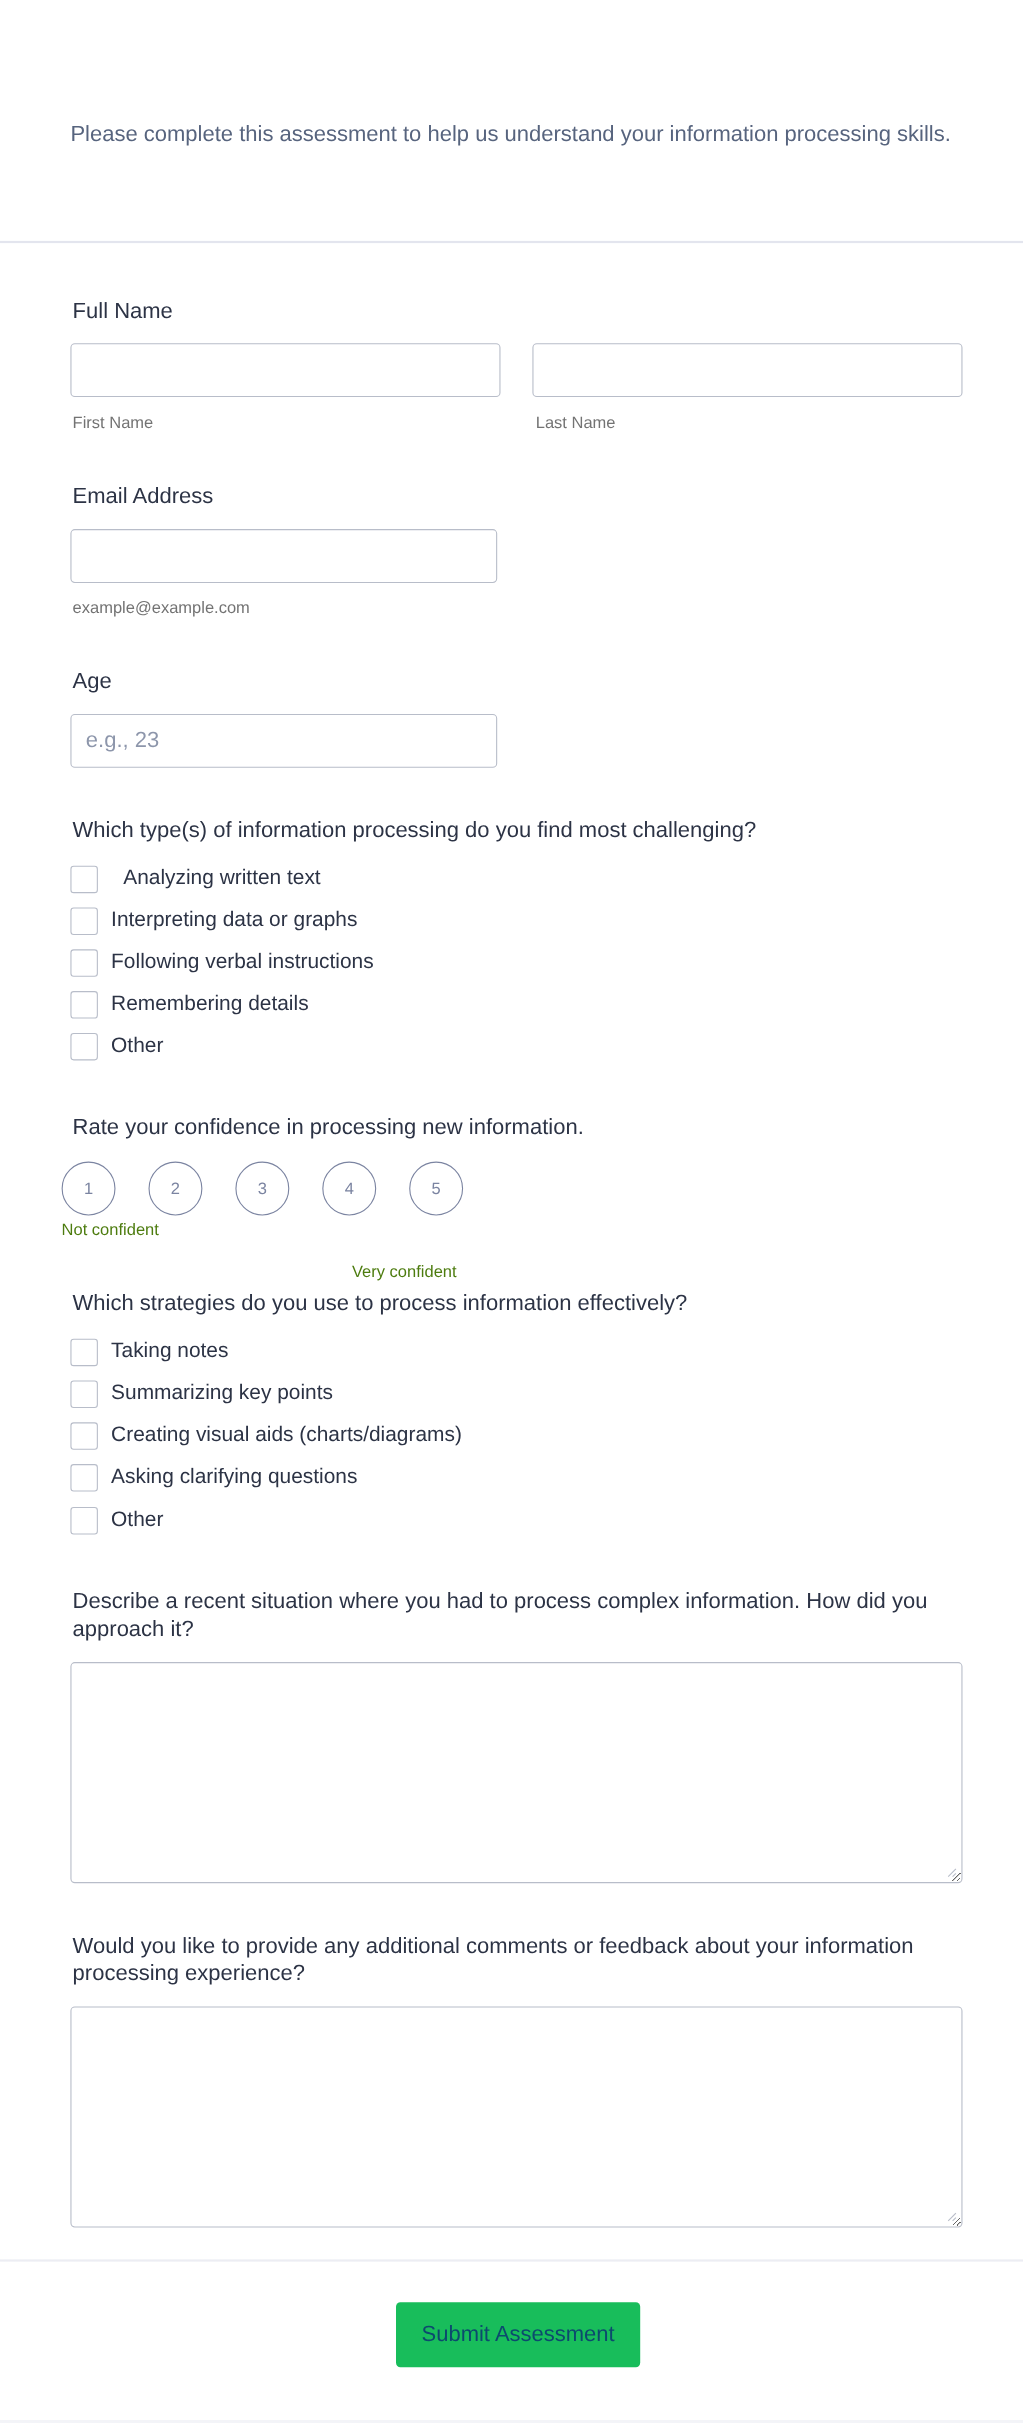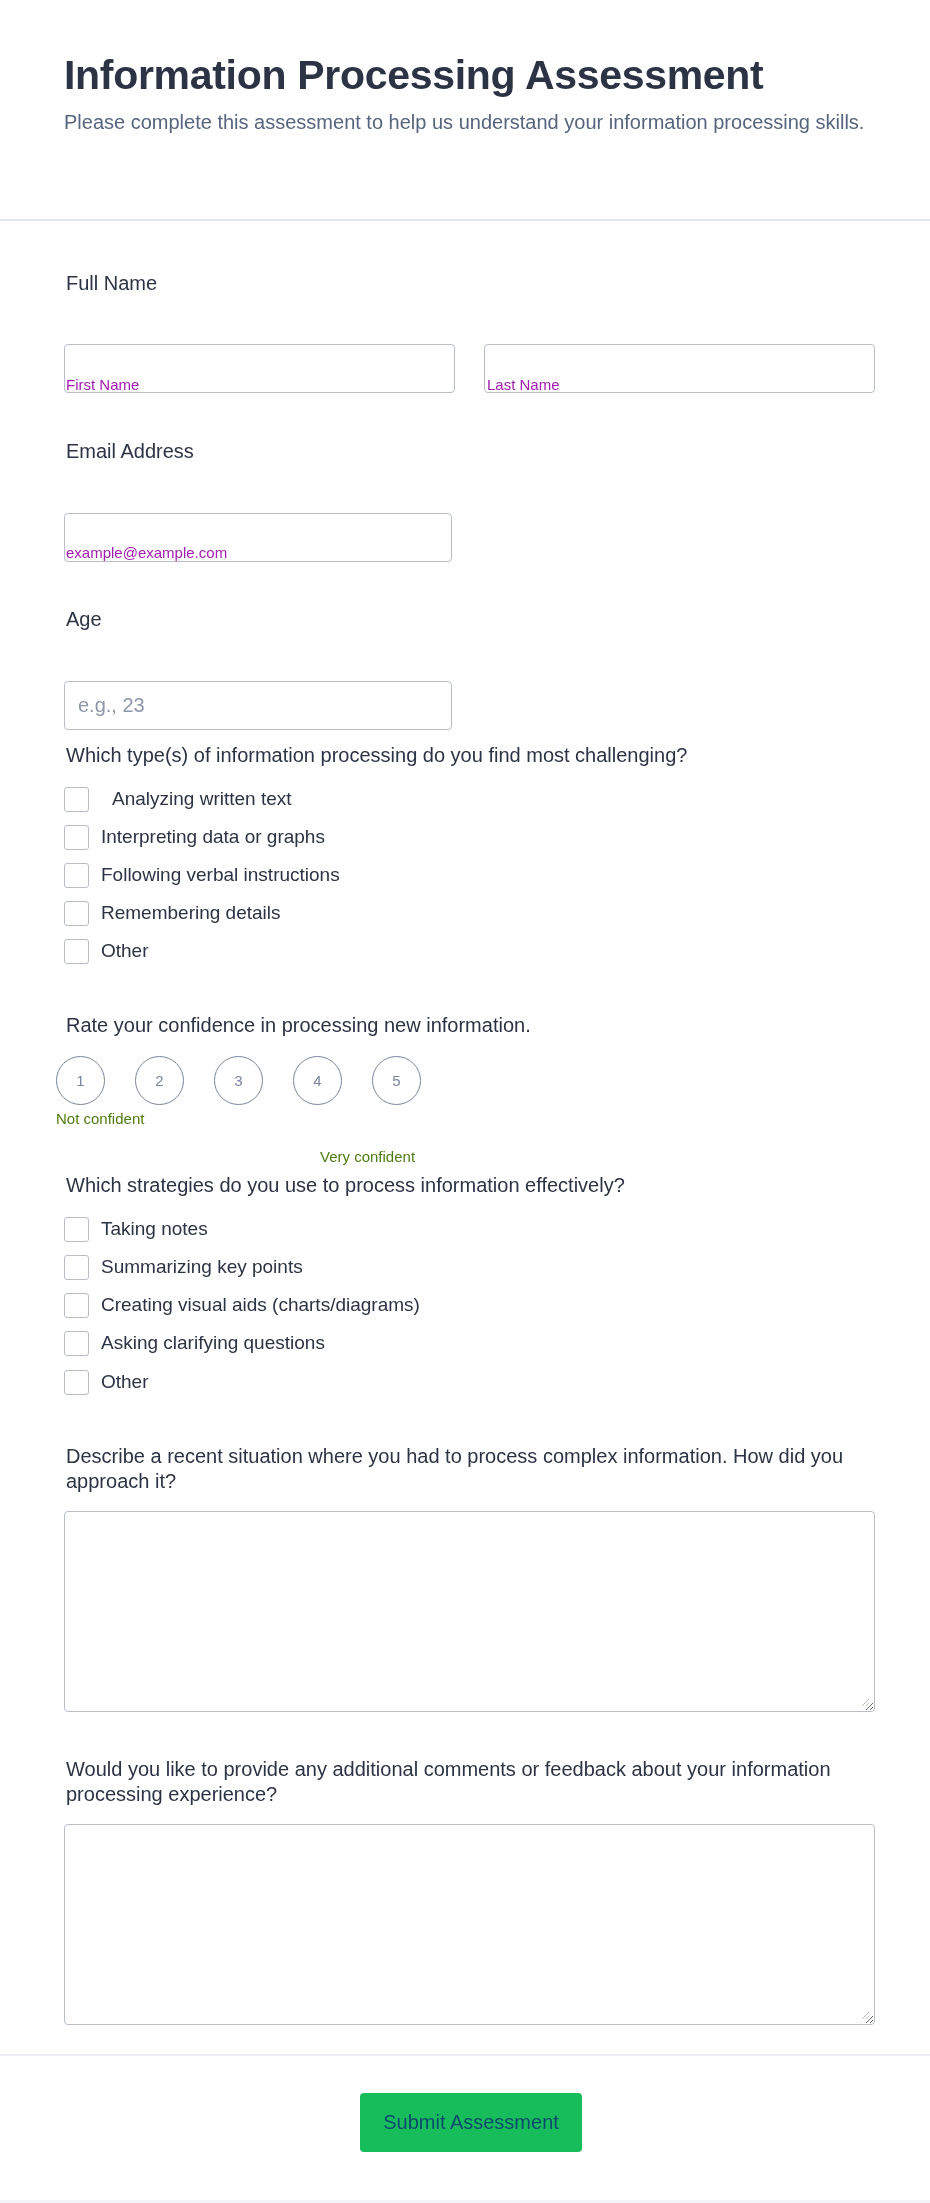--- a/index.html
+++ b/index.html
@@ -21,27 +21,27 @@
     }
     .page-subtitle {
       position: absolute; left: 64px; top: 106px; width: 820px;
       font-size: 20px; line-height: 32px; color: #57647e;
     }
     .label {
       position: absolute; left: 66px;
       font-size: 20px; color: #2c3345;
     }
     .sublabel {
-      position: absolute; font-size: 15px; color: #a21caf;
+      position: absolute; font-size: 15px; color: #737373;
     }
     .input {
       position: absolute; height: 49px;
       border: 1px solid #b8bdc9; border-radius: 4px; background: #fff;
       font-family: "Liberation Sans", "DejaVu Sans", sans-serif;
-      font-size: 20px; padding: 0 13px; color: #2c3345; margin-top: 32px;
+      font-size: 20px; padding: 0 13px; color: #2c3345;
     }
     .input::placeholder { color: #8d96ab; }
     .checkbox-row {
       position: absolute; left: 64px; height: 26px;
       display: flex; align-items: center; cursor: pointer;
     }
     .checkbox {
       width: 25px; height: 25px; border: 1px solid #b8bdc9; border-radius: 3px;
       background: #fff; flex: 0 0 auto;
     }
@@ -74,21 +74,20 @@
       font-size: 20px; cursor: pointer;
     }
     .bottom-line {
       position: absolute; left: 0; top: 2200px; width: 930px; height: 3px; background: #f3f4f8;
     }
   </style>
 </head>
 <body>
 
 <div class="header">
-  <h1 class="page-title">Information Processing Assessment</h1>
   <p class="page-subtitle">Please complete this assessment to help us understand your information processing skills.</p>
 </div>
 
 <div class="label" style="top:272px;">Full Name</div>
 <input class="input" style="left: 64px; top: 312px; width: 391px;" type="text" value="">
 <div class="sublabel" style="left:66px; top:376px;">First Name</div>
 <input class="input" style="left: 484px; top: 312px; width: 391px;" type="text" value="">
 <div class="sublabel" style="left:487px; top:376px;">Last Name</div>
 
 <div class="label" style="top:440px;">Email Address</div>

